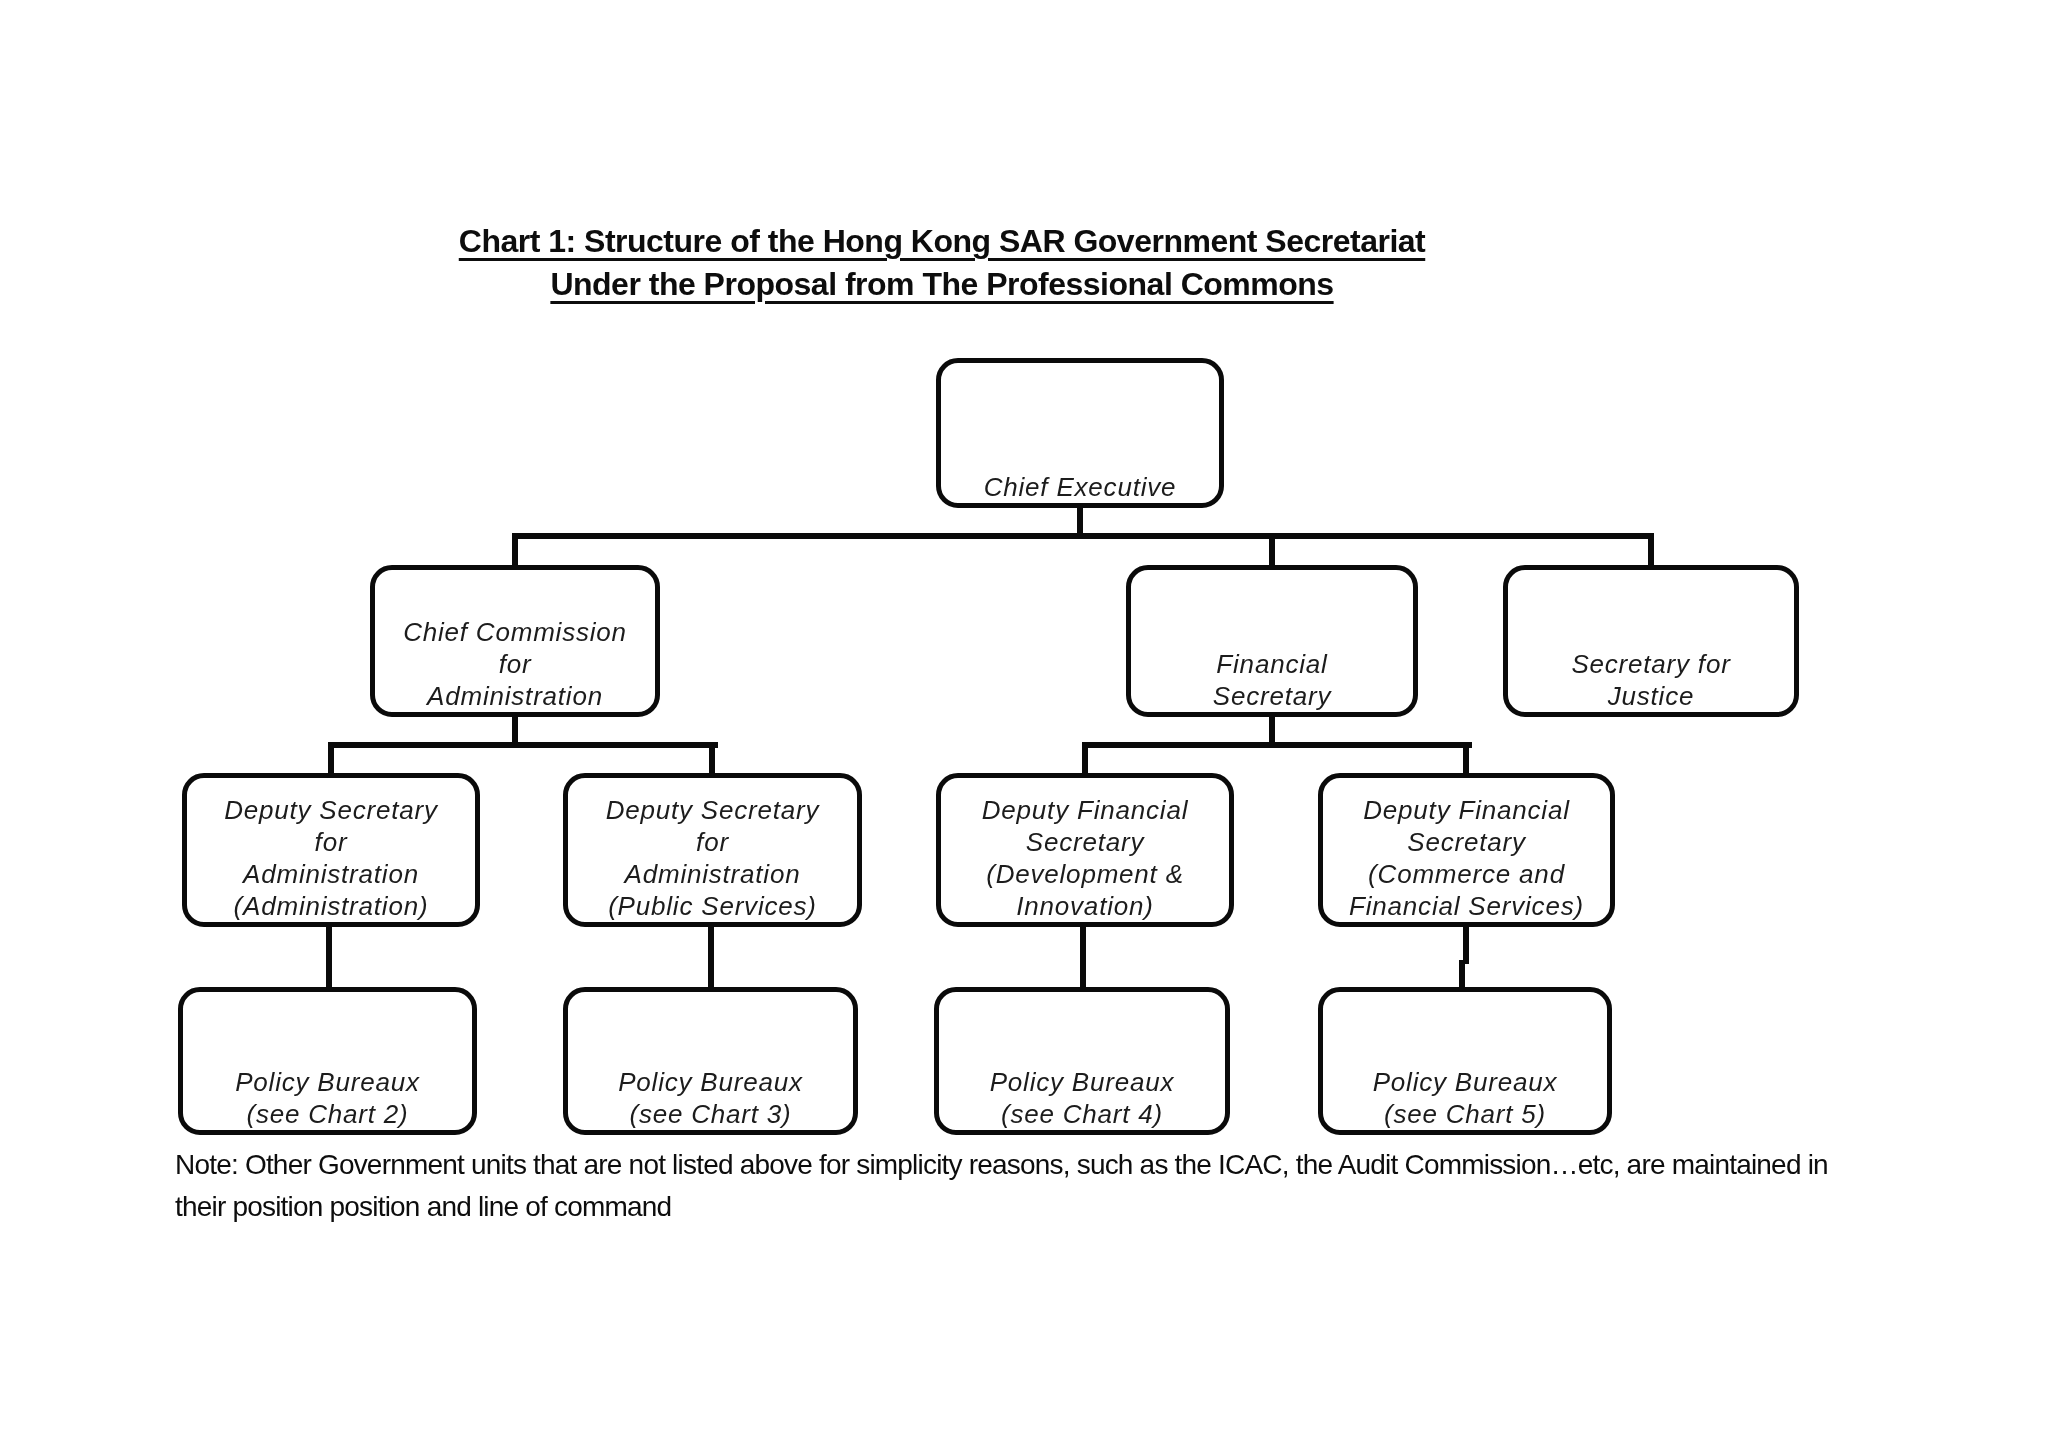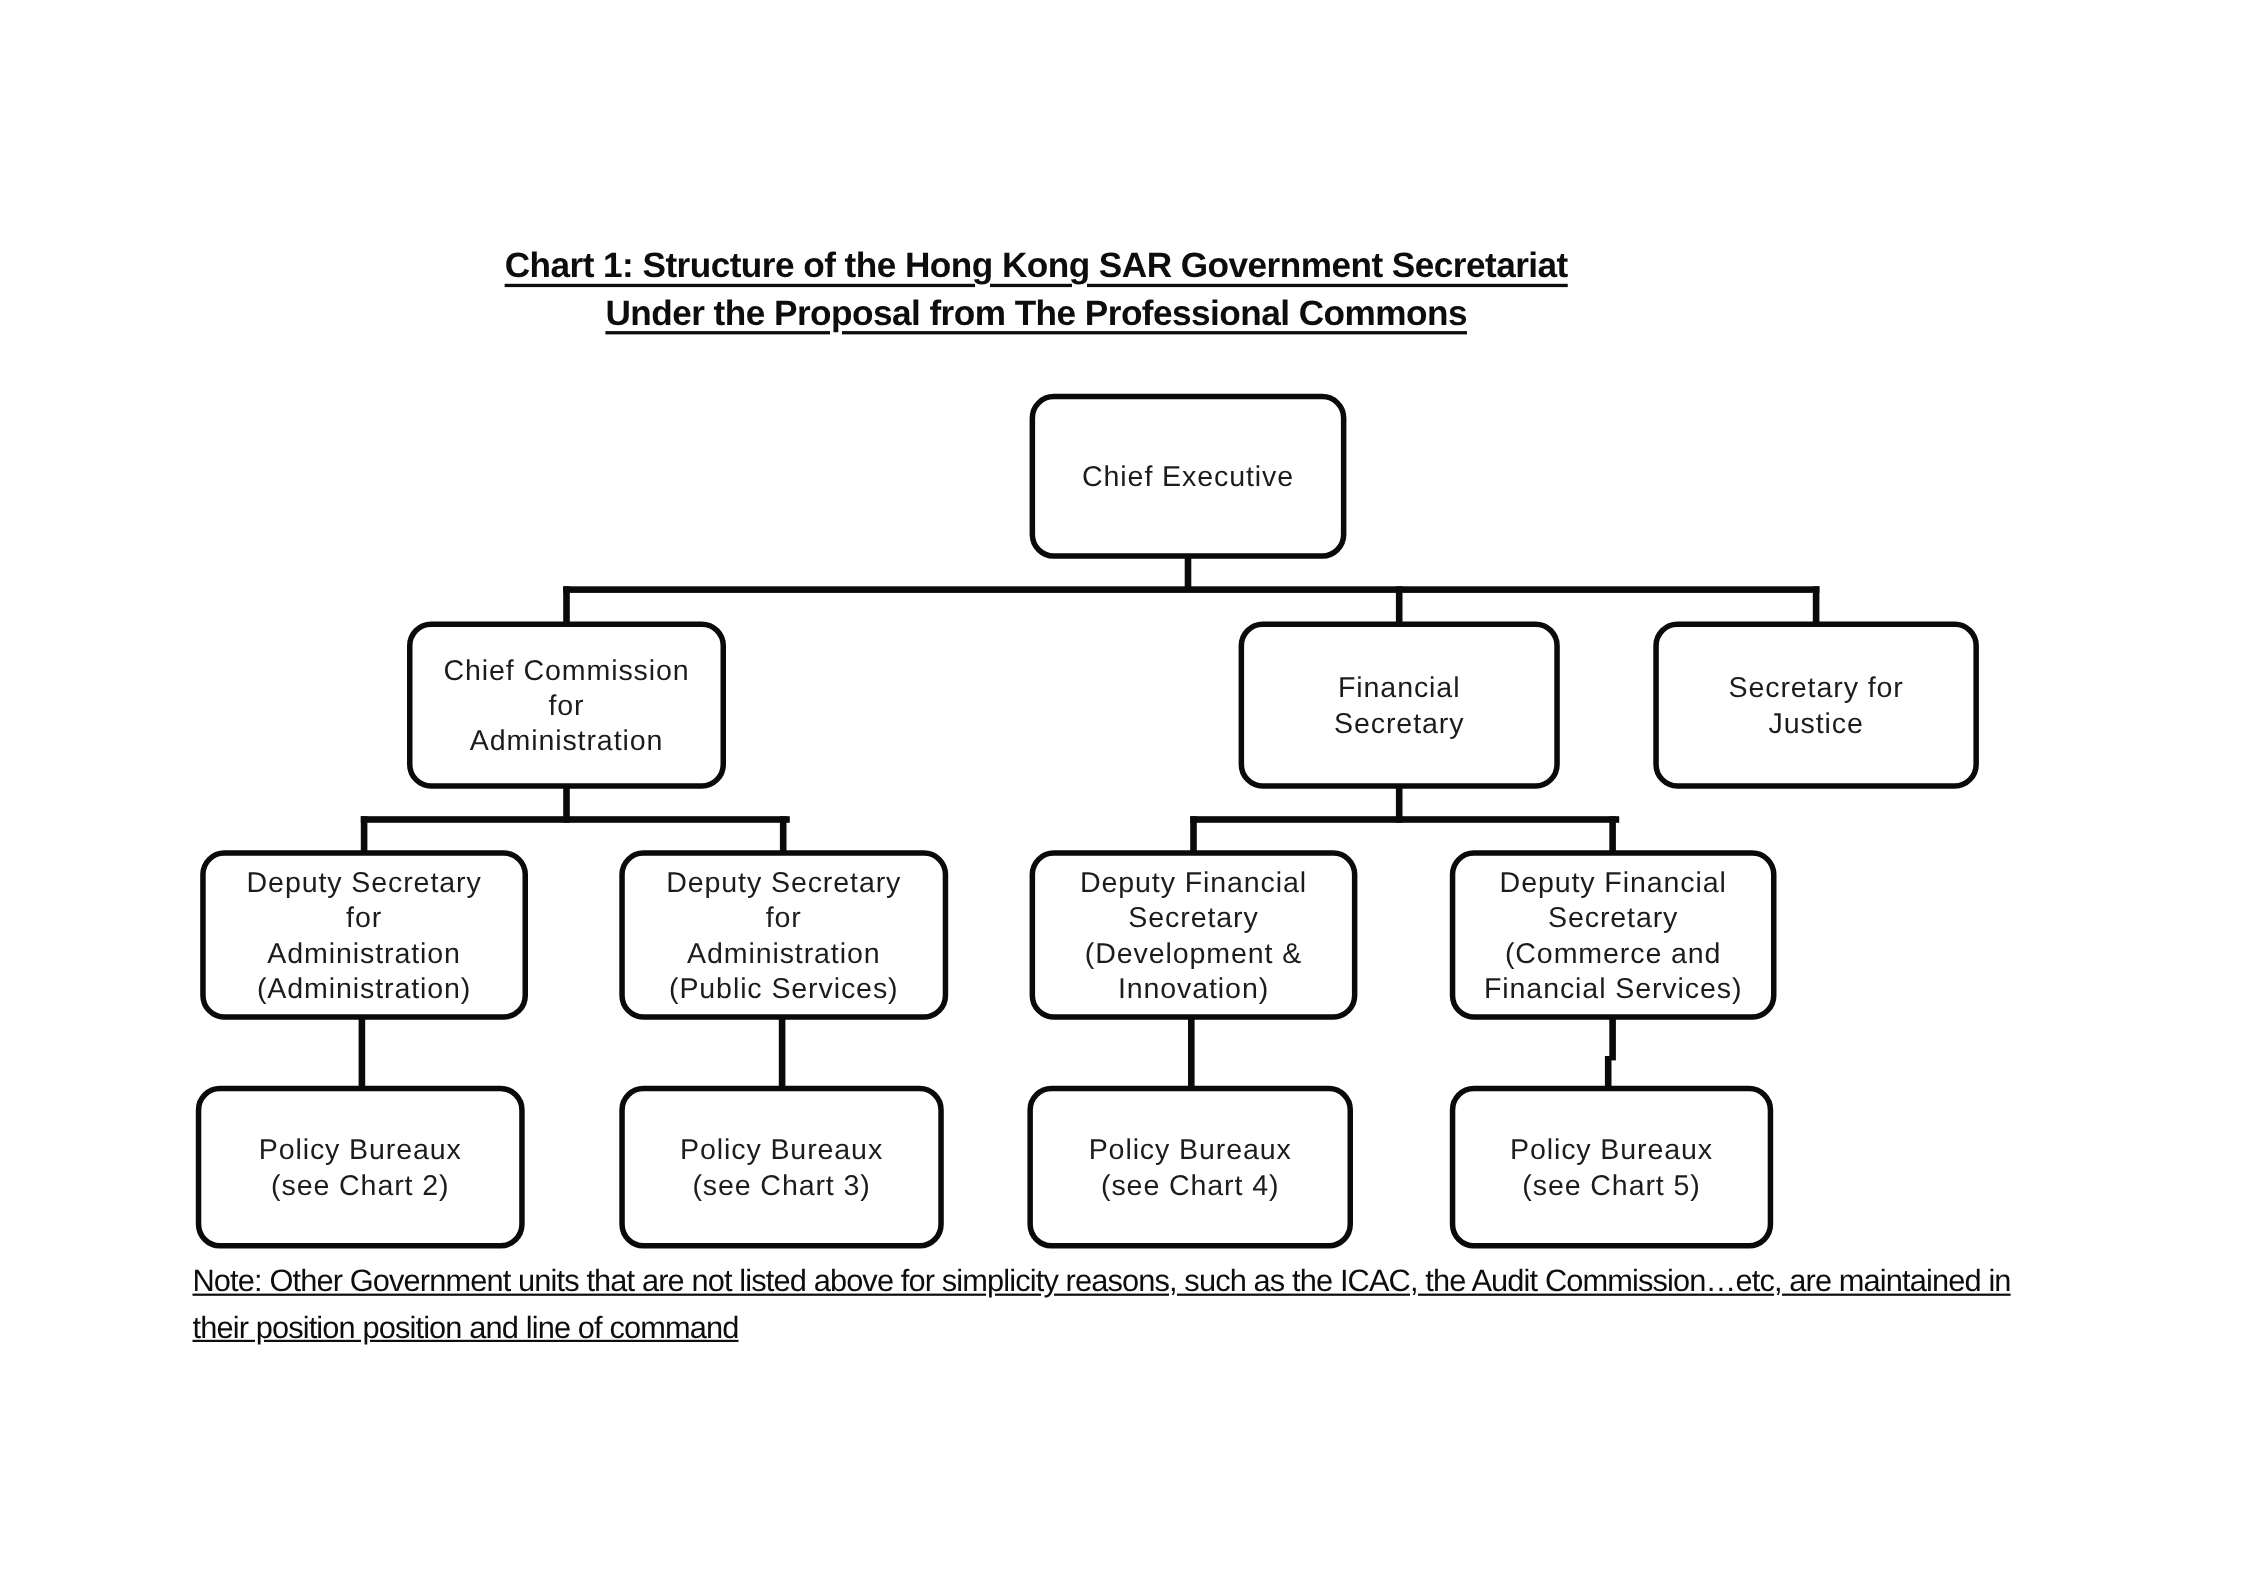--- a/index.html
+++ b/index.html
@@ -31,27 +31,28 @@
   }
 
   
   .box {
     position: absolute;
     box-sizing: border-box;
     border: 5px solid #0a0a0a;
     border-radius: 22px;
     background: #ffffff;
     display: flex;
-    align-items: center;
+    align-items: flex-end;
     justify-content: center;
     text-align: center;
     font-size: 26px;
     line-height: 32px;
     letter-spacing: 0.8px;
     color: #1c1c1c;
+    font-style: italic;
   }
   .lbl { white-space: pre-line; }
 
   #box-ce  { left: 936px;  top: 358px; width: 288px; height: 150px; }
   #box-csa { left: 370px;  top: 565px; width: 290px; height: 152px; }
   #box-fs  { left: 1126px; top: 565px; width: 292px; height: 152px; }
   #box-sj  { left: 1503px; top: 565px; width: 296px; height: 152px; }
   #box-d1  { left: 182px;  top: 773px; width: 298px; height: 154px; }
   #box-d2  { left: 563px;  top: 773px; width: 299px; height: 154px; }
   #box-d3  { left: 936px;  top: 773px; width: 298px; height: 154px; }
@@ -85,21 +86,20 @@
   
   #note {
     position: absolute;
     left: 175px;
     top: 1144px;
     width: 1750px;
     font-size: 28px;
     letter-spacing: -0.8px;
     line-height: 42px;
     color: #0d0d0d;
-    text-decoration: underline;
   }
 </style>
 </head>
 <body>
 
 <div id="canvas">
 
   <div id="title">
     <div class="tline">Chart 1: Structure of the Hong Kong SAR Government Secretariat</div>
     <div class="tline">Under the Proposal from The Professional Commons</div>

